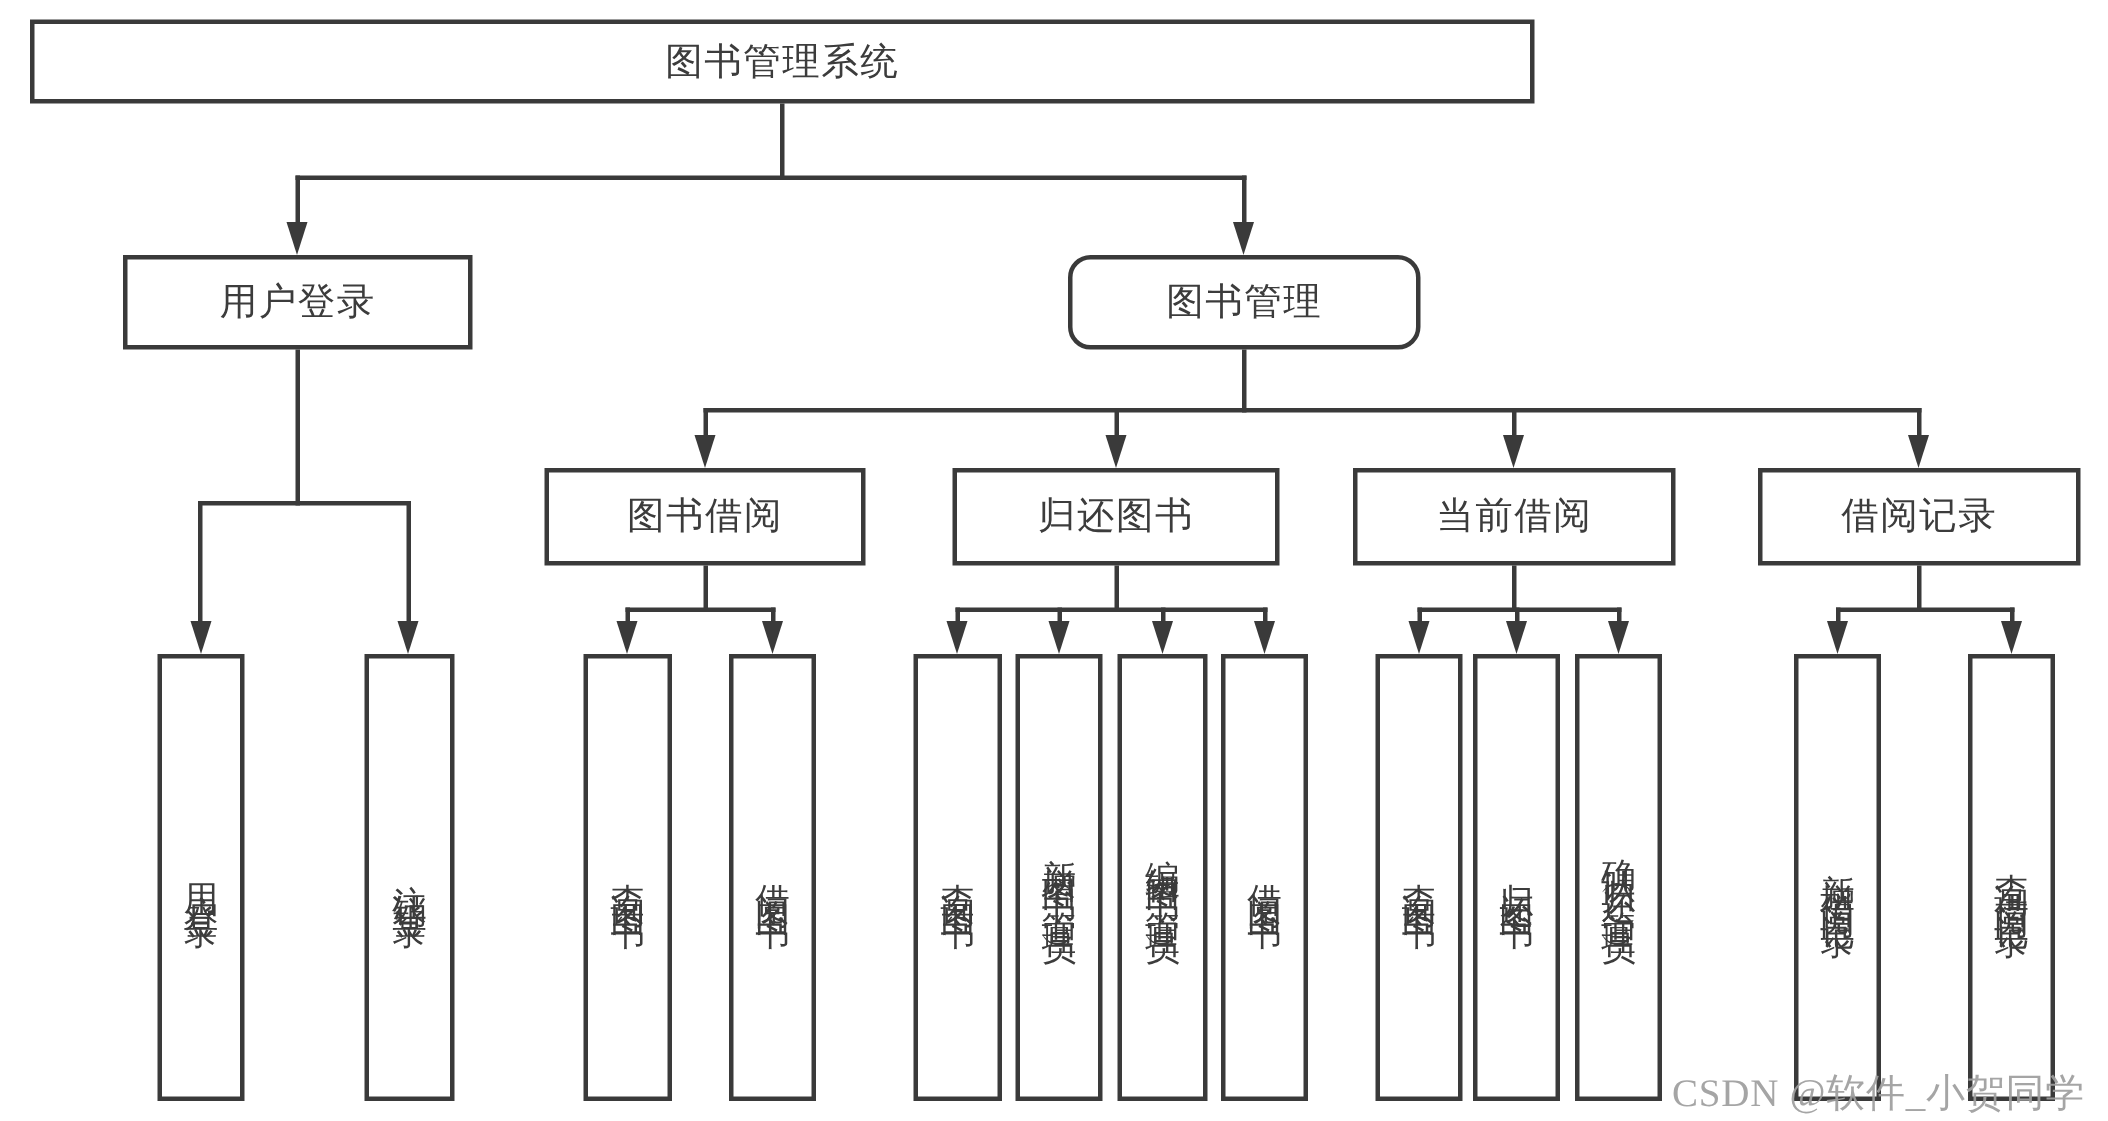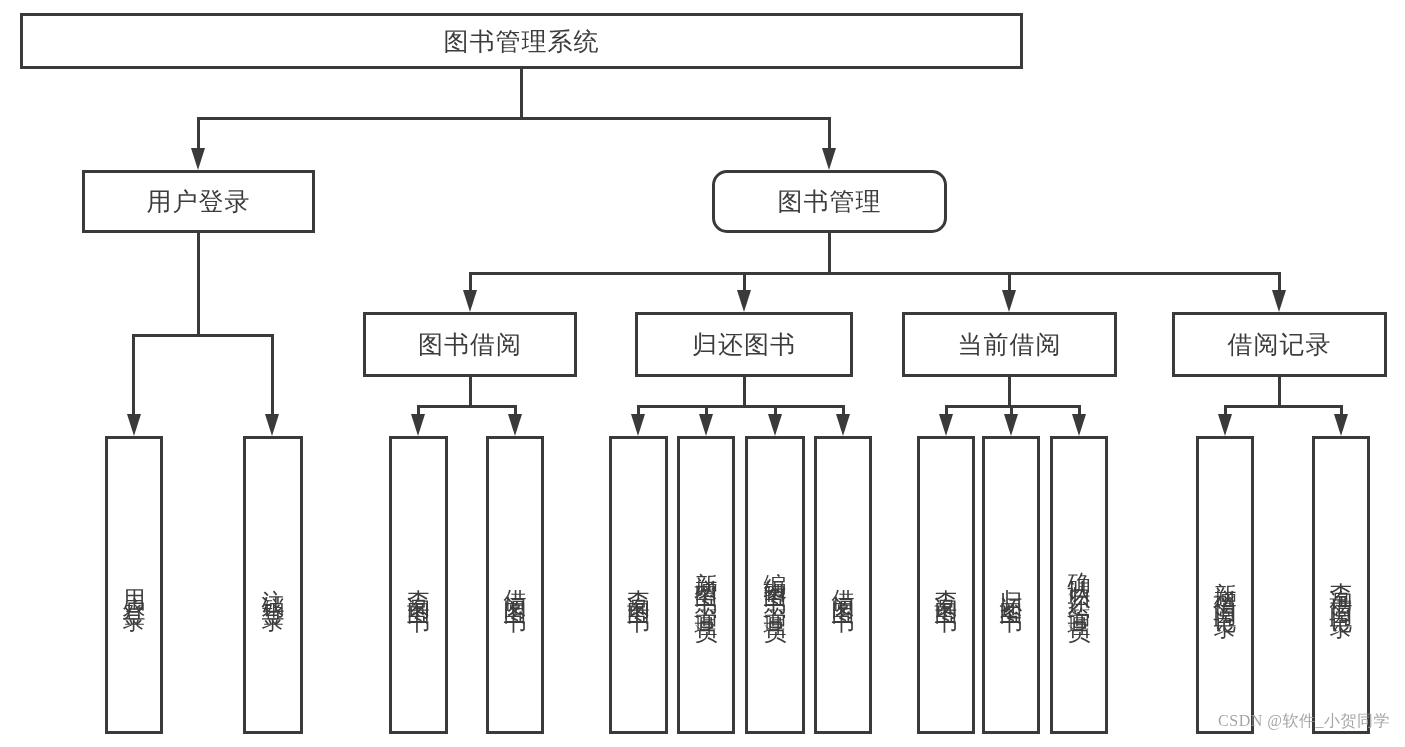--- a/index.html
+++ b/index.html
@@ -19,21 +19,21 @@
     font-size:23px;letter-spacing:7px;line-height:1;
   }
   .vline{position:absolute;width:3px;background:#3a3a3a;}
   .hline{position:absolute;height:3px;background:#3a3a3a;}
   .arrowhead{
     position:absolute;width:0;height:0;
     border-left:7px solid transparent;border-right:7px solid transparent;
     border-top:22px solid #3a3a3a;
   }
   .watermark{
-    position:absolute;right:15px;top:711px;font-size:16px;letter-spacing:0.5px;
+    position:absolute;right:15px;top:711px;font-size:26px;letter-spacing:0.5px;
     color:#9e9e9e;opacity:0.92;white-space:nowrap;z-index:5;
   }
 </style>
 </head>
 <body>
 
 <div id="canvas">
 
   <div class="node" style="left:20px;top:13px;width:1003px;height:56px;">
     <span class="h-label">图书管理系统</span>

